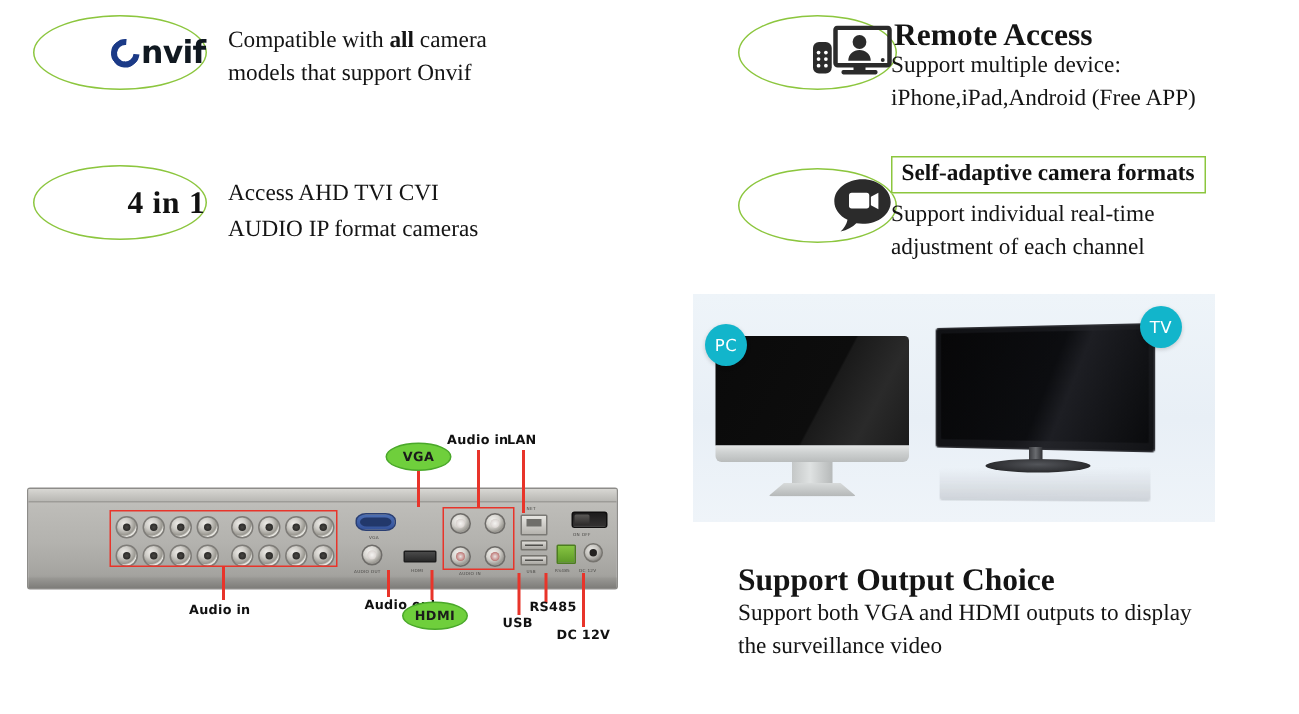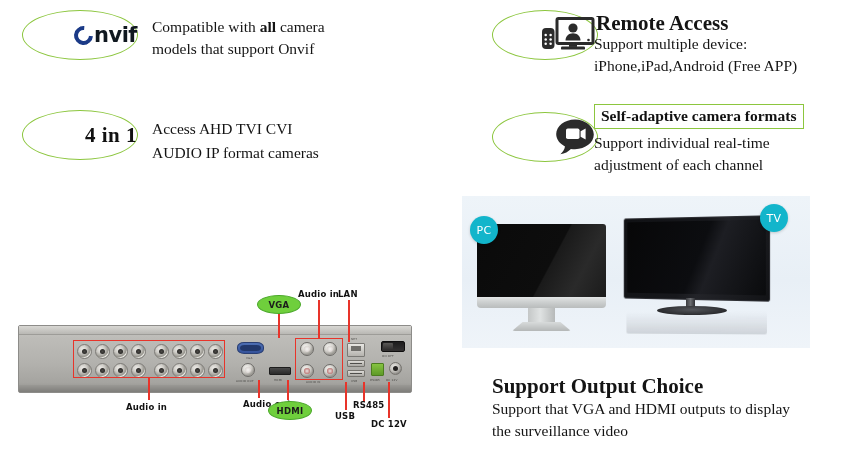--- a/index.html
+++ b/index.html
@@ -496,19 +496,19 @@
     </div>
     <div class="tv-stand-neck" style="left:224px; top:102px; width:9px; height:13px;"></div>
     <div class="tv-stand-base" style="left:195px; top:110px; width:70px; height:9px;"></div>
     <div class="tv-reflect" style="left:160px; top:116px; width:144px; height:22px;"></div>
   </div>
 
   <div class="ftext fhead" style="left:492px; top:376px;">
     <span>Support Output Choice</span>
   </div>
   <div class="ftext" style="left:492px; top:398px;">
-    <span>Support that VGA and HDMI outputs to display</span>
+    <span>Support both VGA and HDMI outputs to display</span>
   </div>
   <div class="ftext" style="left:492px; top:420px;">
     <span>the surveillance video</span>
   </div>
 
 </div>
 
 </body></html>

